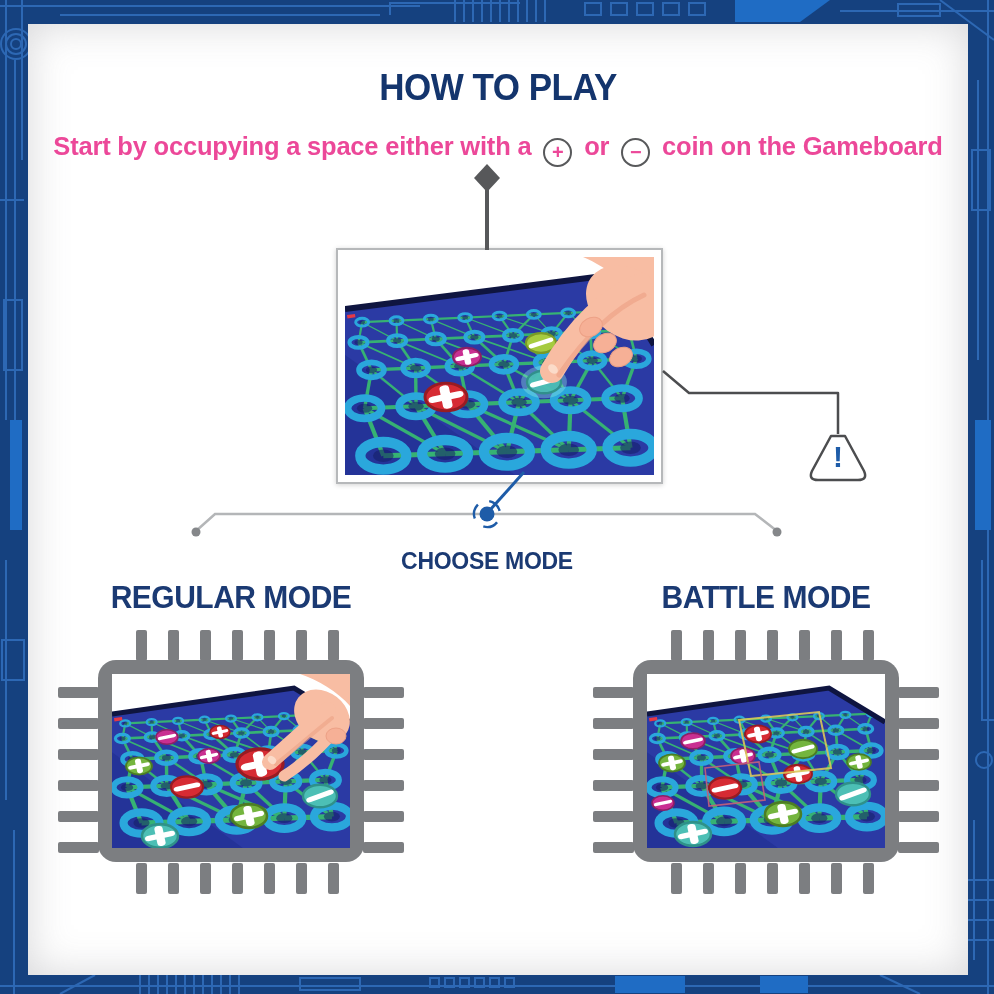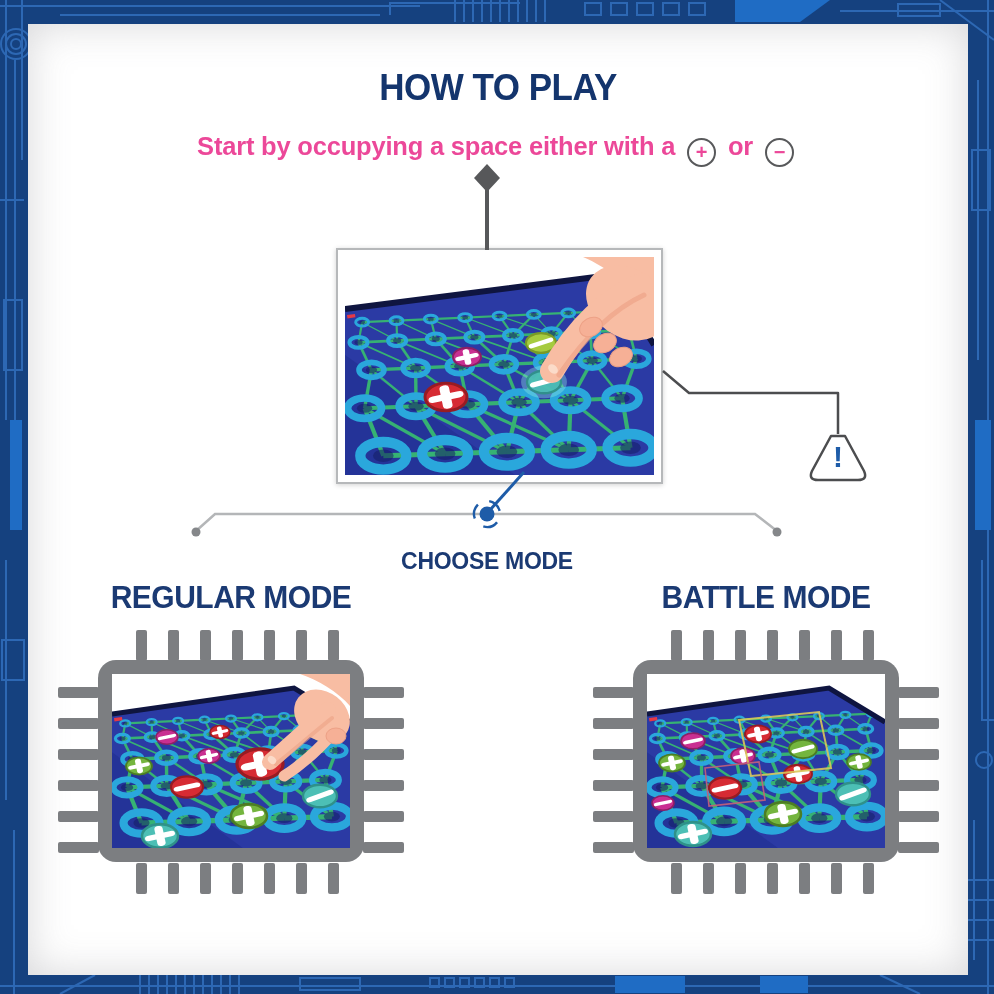--- a/index.html
+++ b/index.html
@@ -94,20 +94,21 @@
 
     <div class="instruction">
       <span>Start by occupying a space either with a</span>
       <span class="sym">
           <span>+</span>
         </span>
       <span>or</span>
       <span class="sym">
           <span>−</span>
         </span>
+      <span>coin on the Gameboard</span>
     </div>
 
     <div class="photo-frame" title="Finger placing a teal minus coin onto a circuit-board style gameboard with red and magenta plus coins">
       <svg viewBox="0 0 309 218">
         <g id="board-main">
             <rect x="0" y="0" width="309" height="218" fill="#fff"></rect>
             <clipPath id="board-main-cp">
               <polygon points="0,52 266,18 309,88 309,218 0,218"></polygon>
             </clipPath>
             <polygon points="0,52 266,18 309,88 309,218 0,218" fill="#2b3aa4"></polygon>

